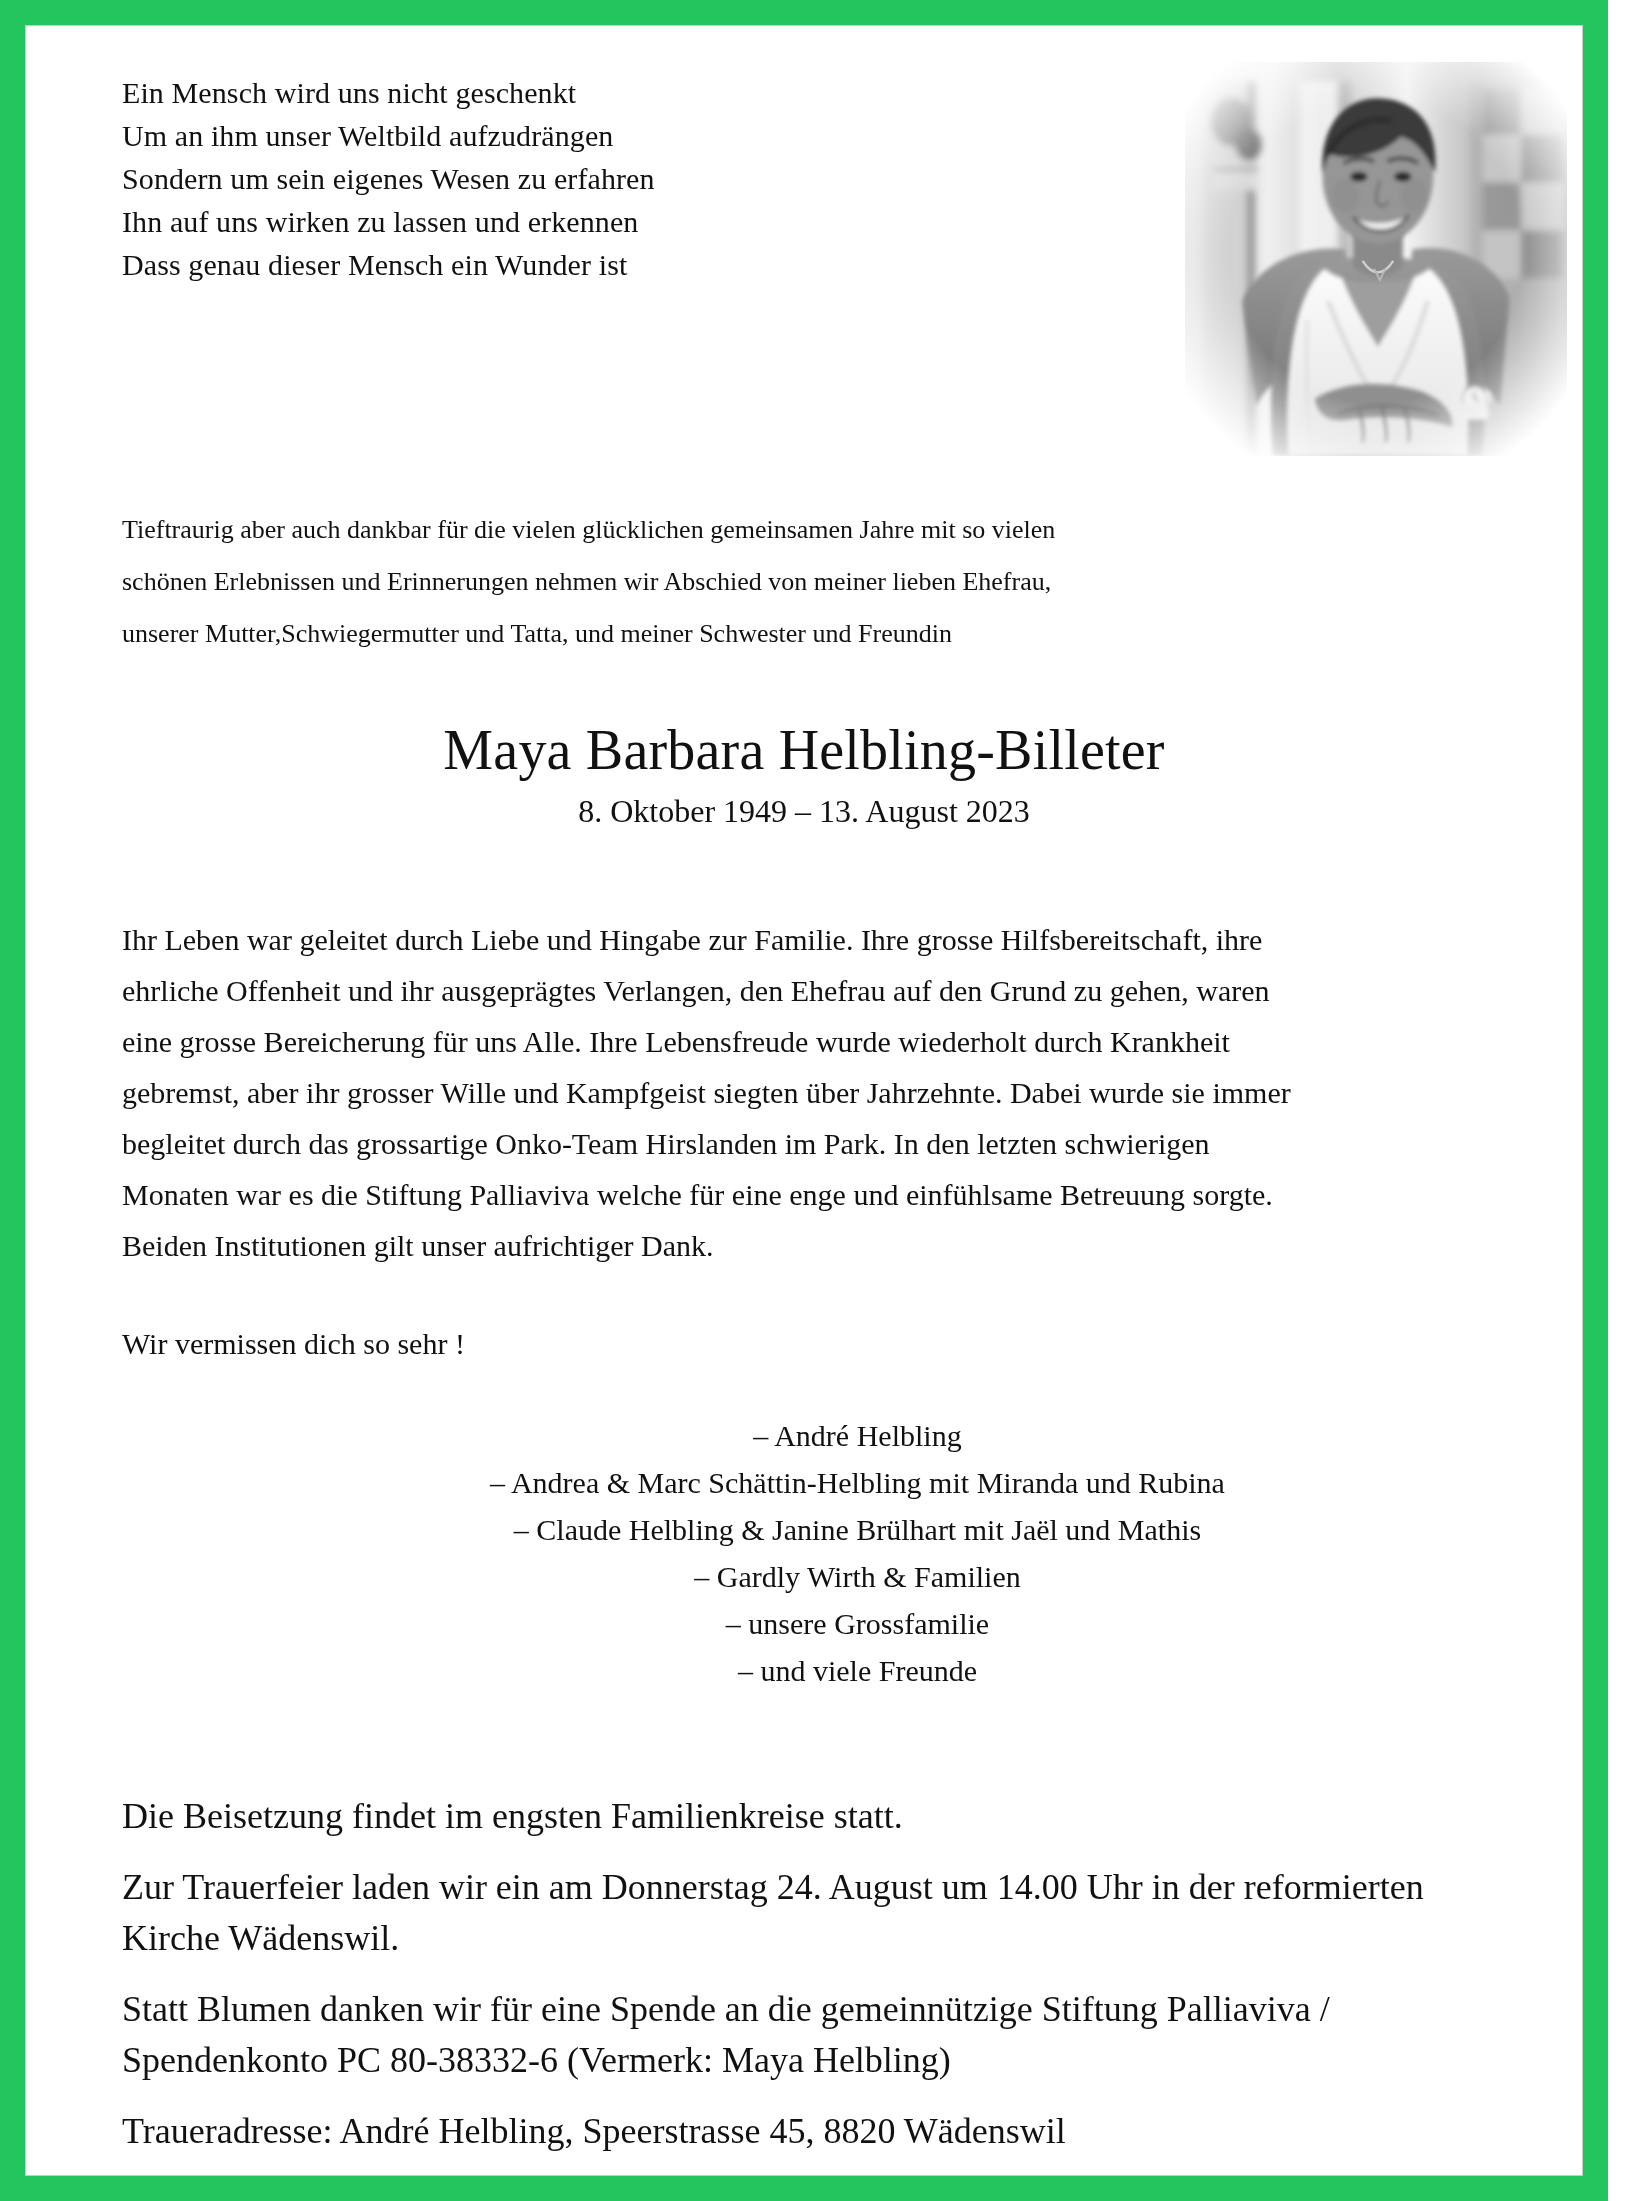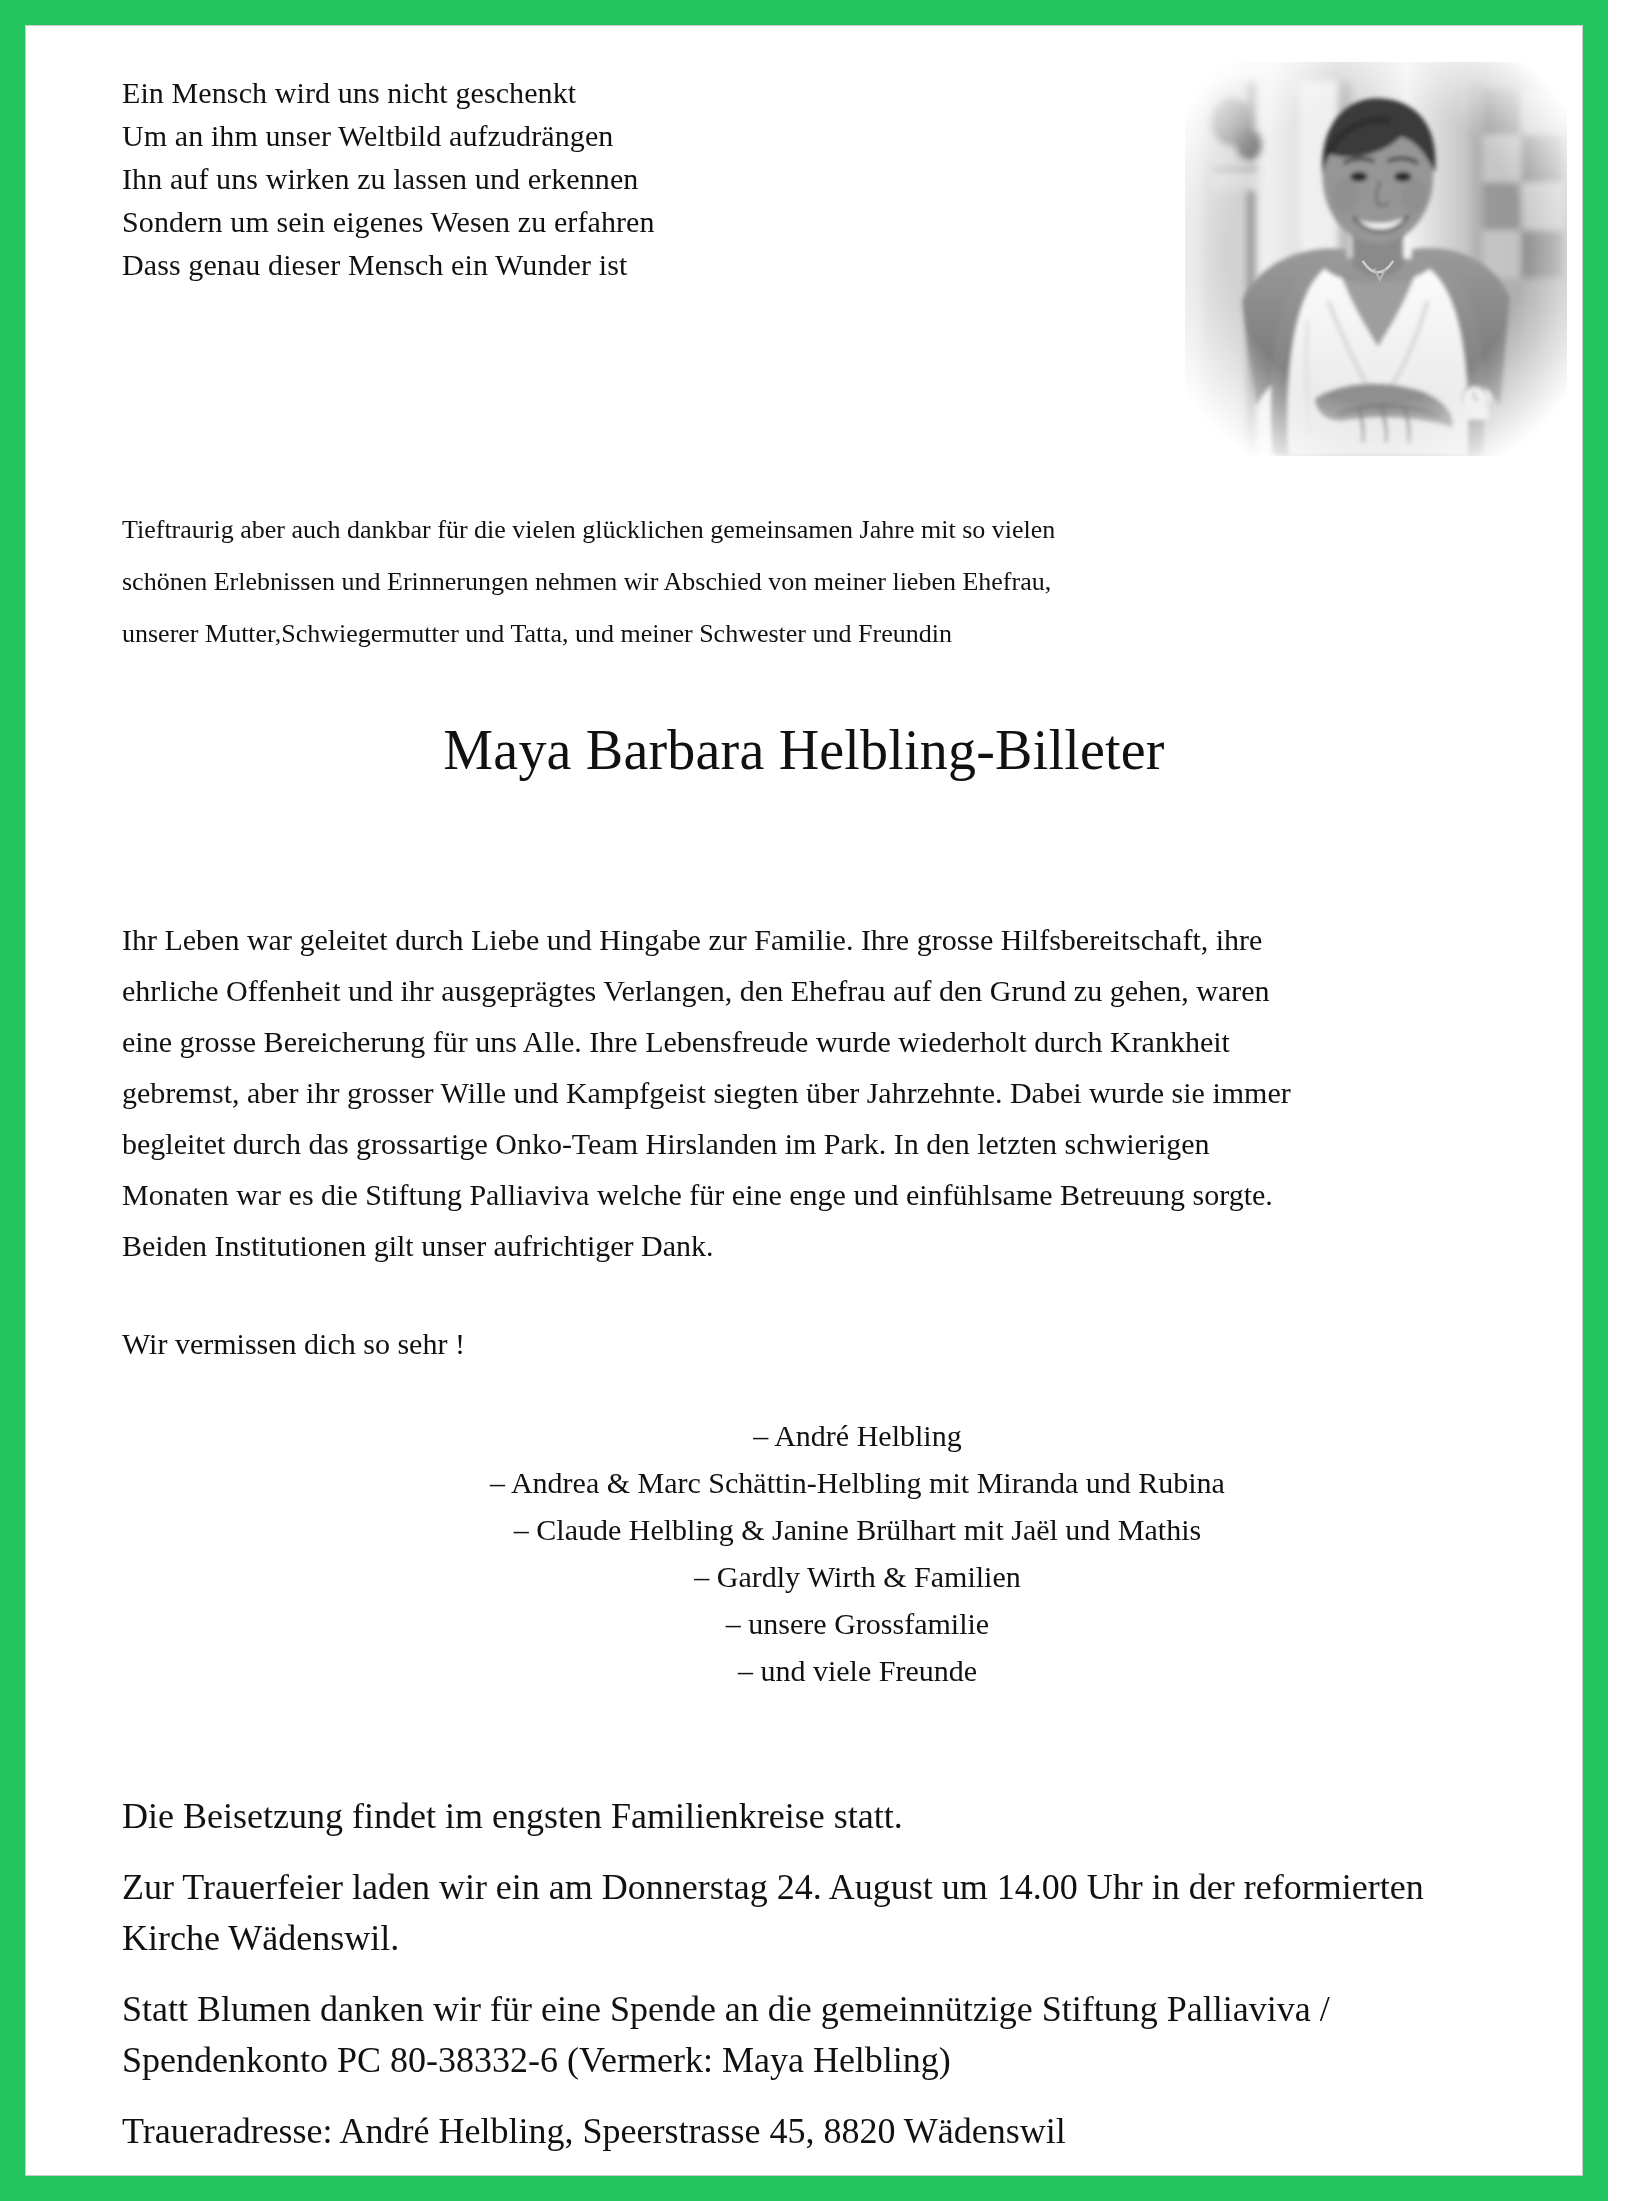--- a/index.html
+++ b/index.html
@@ -157,22 +157,22 @@
 </head>
 <body>
 
 <div class="page-frame">
   <div class="page-sheet">
     <div class="content">
 
       <div class="poem">
         <div class="poem-line">Ein Mensch wird uns nicht geschenkt</div>
         <div class="poem-line">Um an ihm unser Weltbild aufzudrängen</div>
+        <div class="poem-line">Sondern um sein eigenes Wesen zu erfahren</div>
         <div class="poem-line">Ihn auf uns wirken zu lassen und erkennen</div>
-        <div class="poem-line">Sondern um sein eigenes Wesen zu erfahren</div>
         <div class="poem-line">Dass genau dieser Mensch ein Wunder ist</div>
       </div>
 
       <div class="portrait-wrap">
         <div class="portrait">
           <svg viewBox="0 0 400 412" preserveAspectRatio="none" aria-hidden="true">
             <defs>
               <radialGradient id="vig" cx="50%" cy="48%" r="62%">
                 <stop offset="0%" stop-color="#ffffff" stop-opacity="0"></stop>
                 <stop offset="62%" stop-color="#ffffff" stop-opacity="0"></stop>
@@ -297,20 +297,21 @@
       </div>
 
       <div class="intro">
         <div class="ln">Tieftraurig aber auch dankbar für die vielen glücklichen gemeinsamen Jahre mit so vielen</div>
         <div class="ln">schönen Erlebnissen und Erinnerungen nehmen wir Abschied von meiner lieben Ehefrau,</div>
         <div class="ln">unserer Mutter,Schwiegermutter und Tatta, und meiner Schwester und Freundin</div>
       </div>
 
       <div class="name-block">
         <div class="deceased-name">Maya Barbara Helbling-Billeter</div>
+        <div class="deceased-dates">8. Oktober 1949 – 13. August 2023</div>
       </div>
 
       <div class="body-par">
         <div class="ln">Ihr Leben war geleitet durch Liebe und Hingabe zur Familie. Ihre grosse Hilfsbereitschaft, ihre</div>
         <div class="ln">ehrliche Offenheit und ihr ausgeprägtes Verlangen, den Ehefrau auf den Grund zu gehen, waren</div>
         <div class="ln">eine grosse Bereicherung für uns Alle. Ihre Lebensfreude wurde wiederholt durch Krankheit</div>
         <div class="ln">gebremst, aber ihr grosser Wille und Kampfgeist siegten über Jahrzehnte. Dabei wurde sie immer</div>
         <div class="ln">begleitet durch das grossartige Onko-Team Hirslanden im Park. In den letzten schwierigen</div>
         <div class="ln">Monaten war es die Stiftung Palliaviva welche für eine enge und einfühlsame Betreuung sorgte.</div>
         <div class="ln">Beiden Institutionen gilt unser aufrichtiger Dank.</div>

